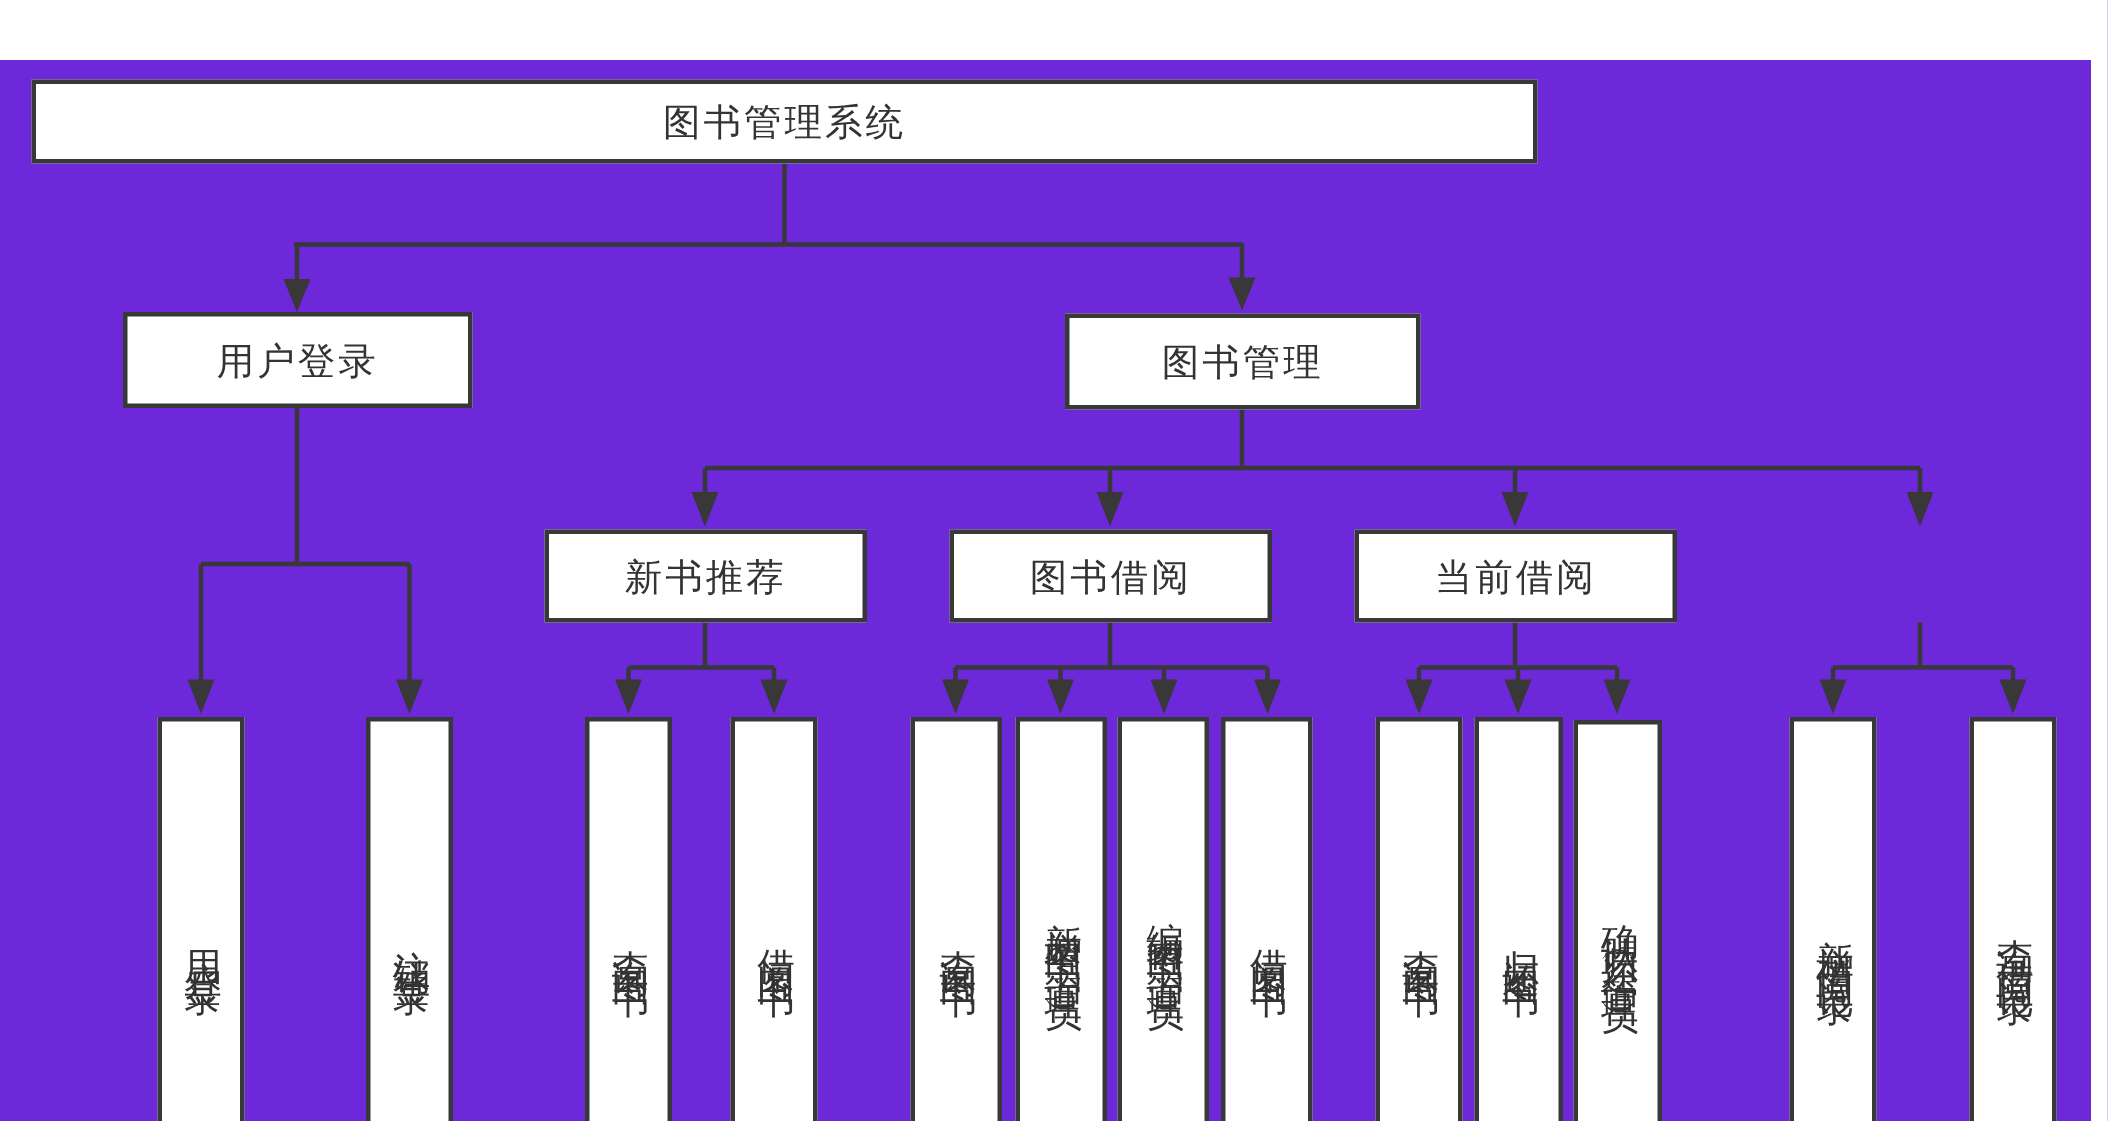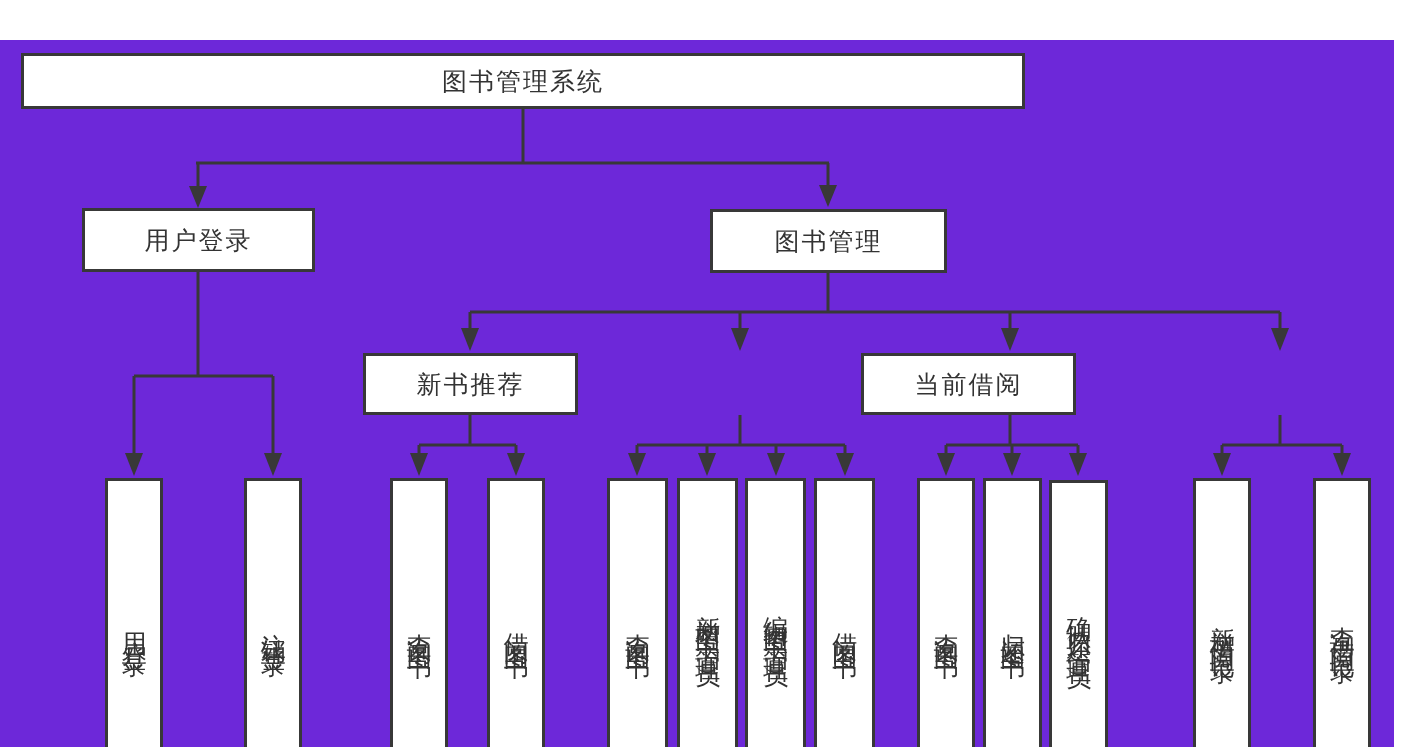--- a/index.html
+++ b/index.html
@@ -126,21 +126,24 @@
   <div class="box h" style="left:82px; top:168px; width:233px; height:64px">
     <span>用户登录</span>
   </div>
   <div class="box h" style="left:363px; top:313px; width:215px; height:62px">
     <span>新书推荐</span>
   </div>
 
   <div class="box h" style="left:710px; top:169px; width:237px; height:64px">
     <span>图书管理</span>
   </div>
-  <div class="box h" style="left:861px; top:313px; width:215px; height:62px">
+  <div class="box h" style="left:633px; top:313px; width:215px; height:62px">
+    <span>图书借阅</span>
+  </div>
+  <div class="box h" style="left:903px; top:313px; width:215px; height:62px">
     <span>当前借阅</span>
   </div>
 
   <div class="box" style="left:105px; top:438px; width:58px; height:297px">
     <span class="vtext">用户登录</span>
   </div>
   <div class="box" style="left:244px; top:438px; width:58px; height:297px">
     <span class="vtext">注销登录</span>
   </div>
 

